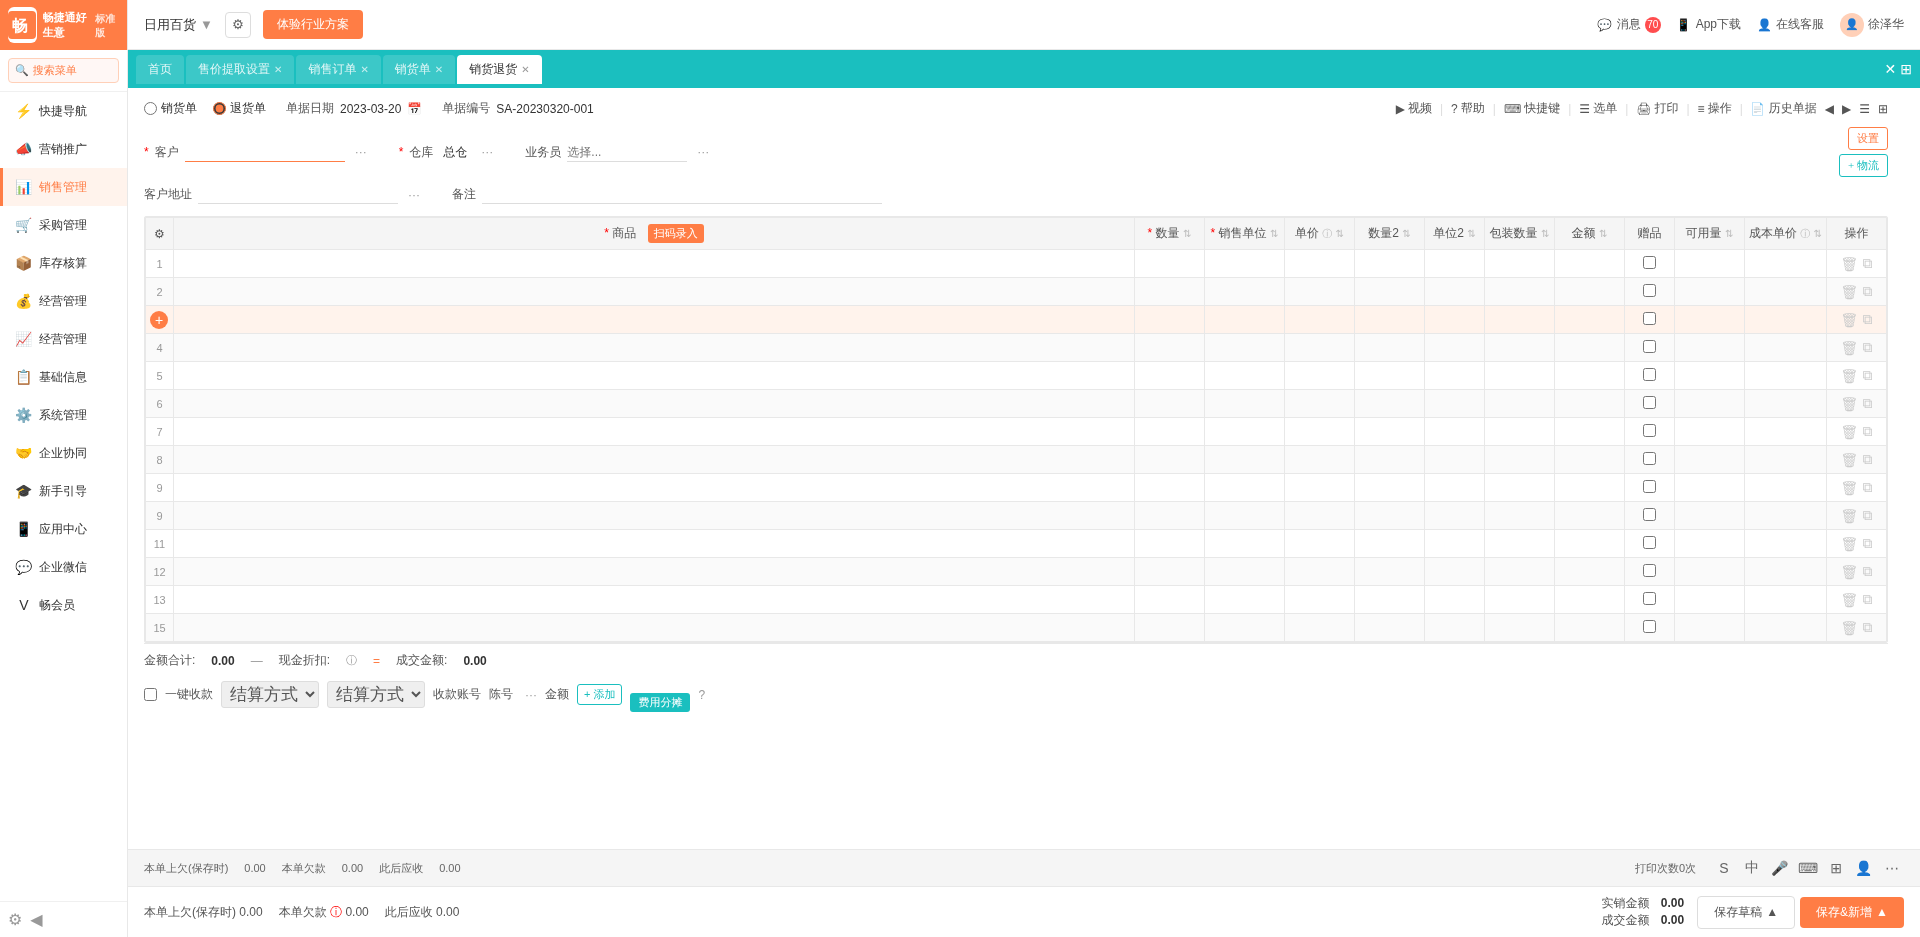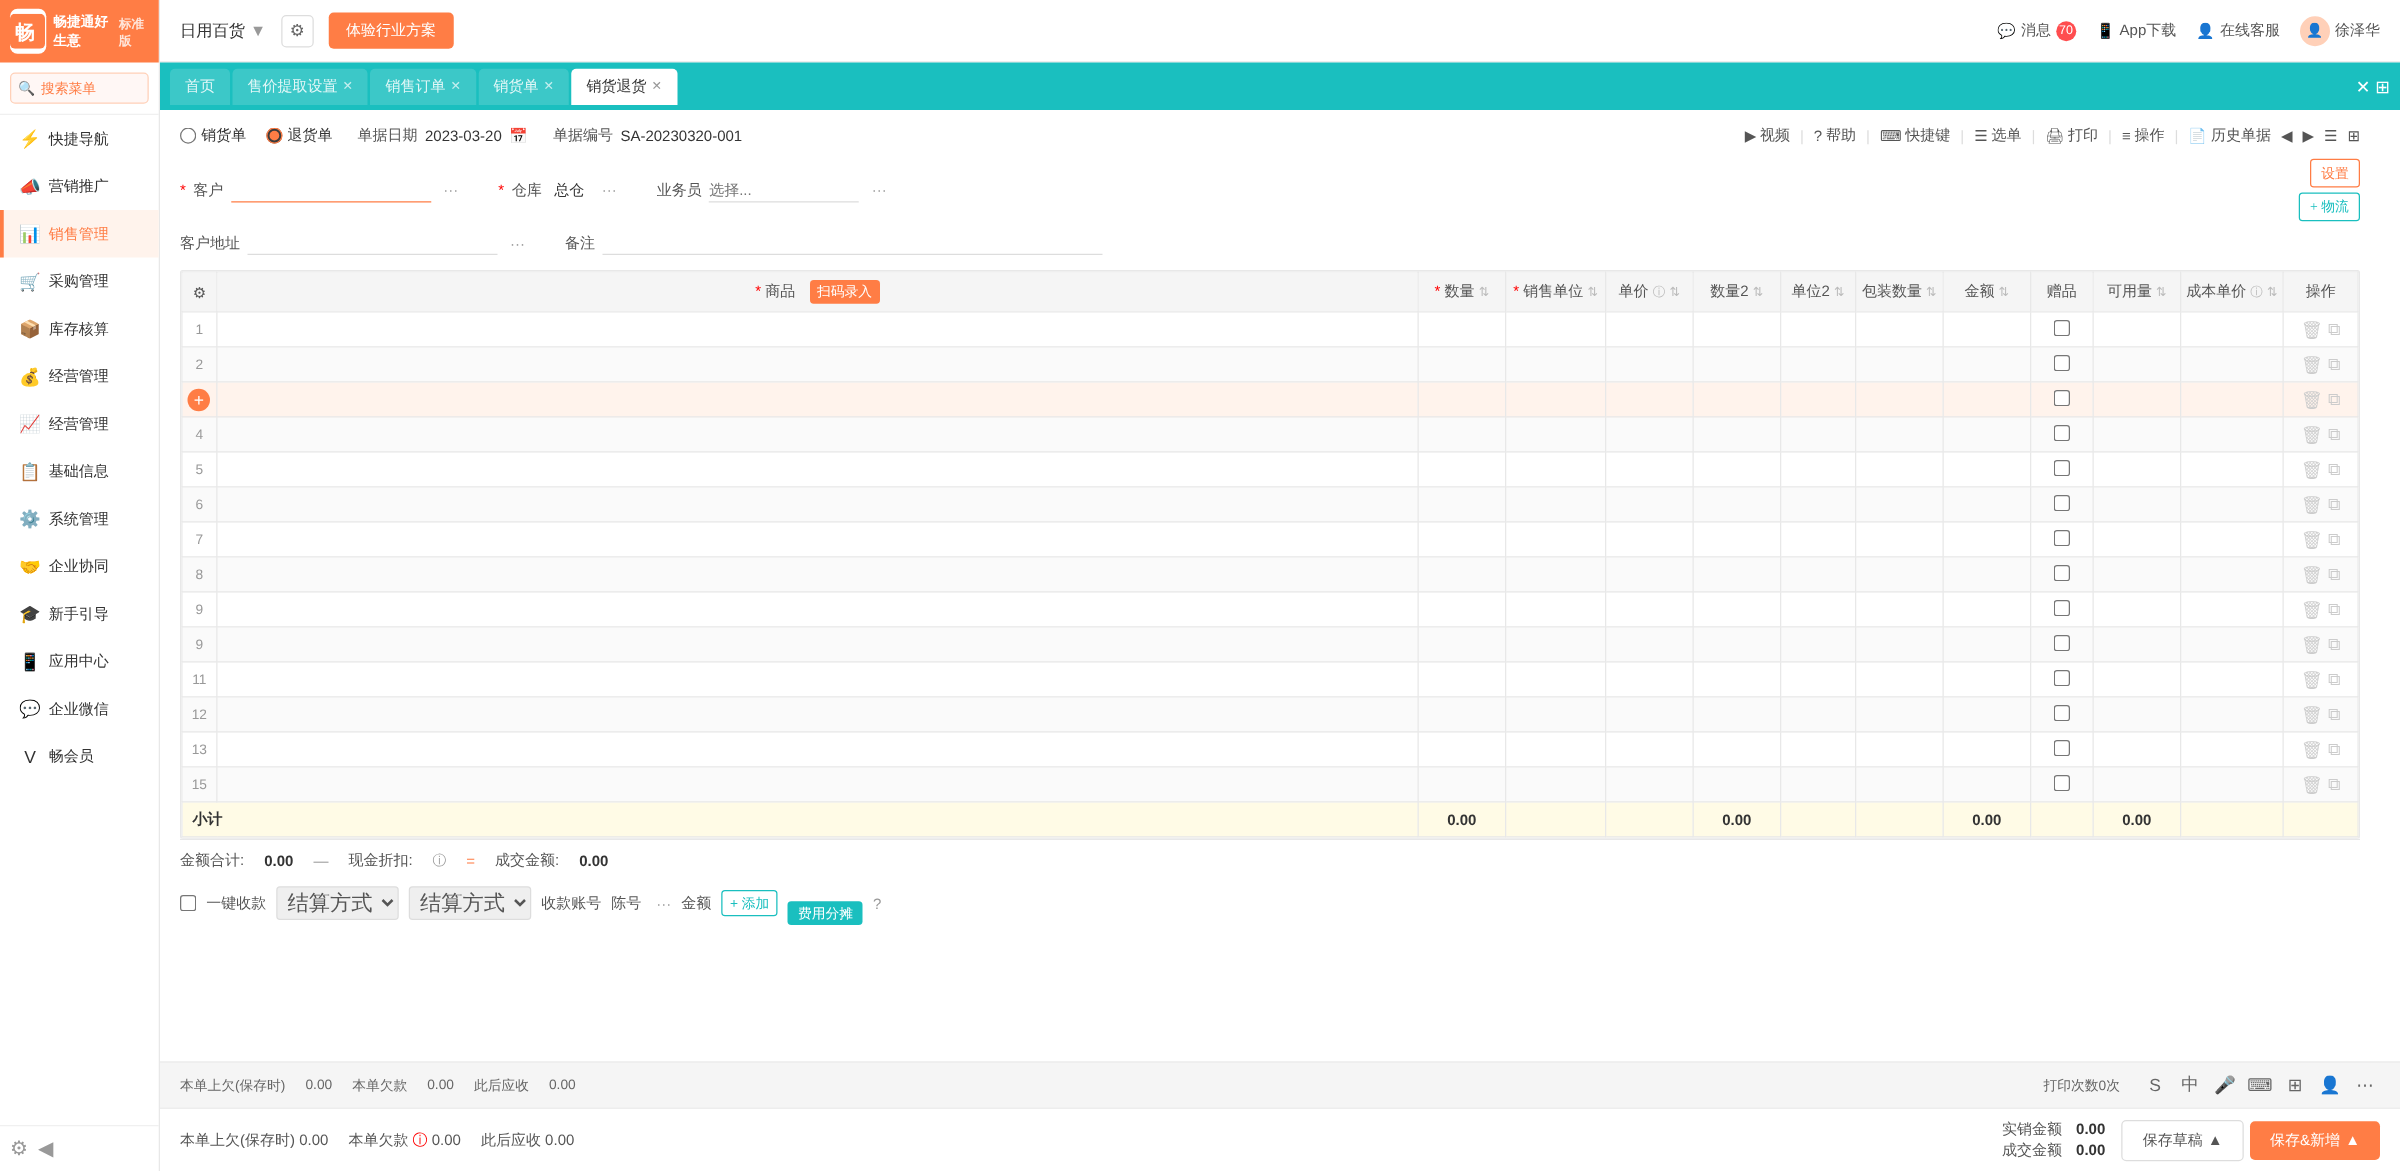--- a/index.html
+++ b/index.html
@@ -699,34 +699,20 @@
               <td></td>
               <td></td>
               <td>
                 <div class="action-icons">
                   <span class="action-icon">🗑</span>
                   <span class="action-icon">⧉</span>
                 </div>
               </td>
             </tr>
 
-          <tr class="subtotal-row">
-            <td colspan="2" style="text-align:left;padding-left:8px;">小计</td>
-            <td>0.00</td>
-            <td></td>
-            <td></td>
-            <td>0.00</td>
-            <td></td>
-            <td></td>
-            <td>0.00</td>
-            <td></td>
-            <td>0.00</td>
-            <td></td>
-            <td></td>
-          </tr>
         </tbody>
       </table>
     </div>
 
     <div class="footer-bar" style="padding:8px 0;">
       <div class="footer-row1">
         <span>金额合计:</span>
         <span class="footer-amount">0.00</span>
         <span class="footer-dash">—</span>
         <span>现金折扣:</span>

